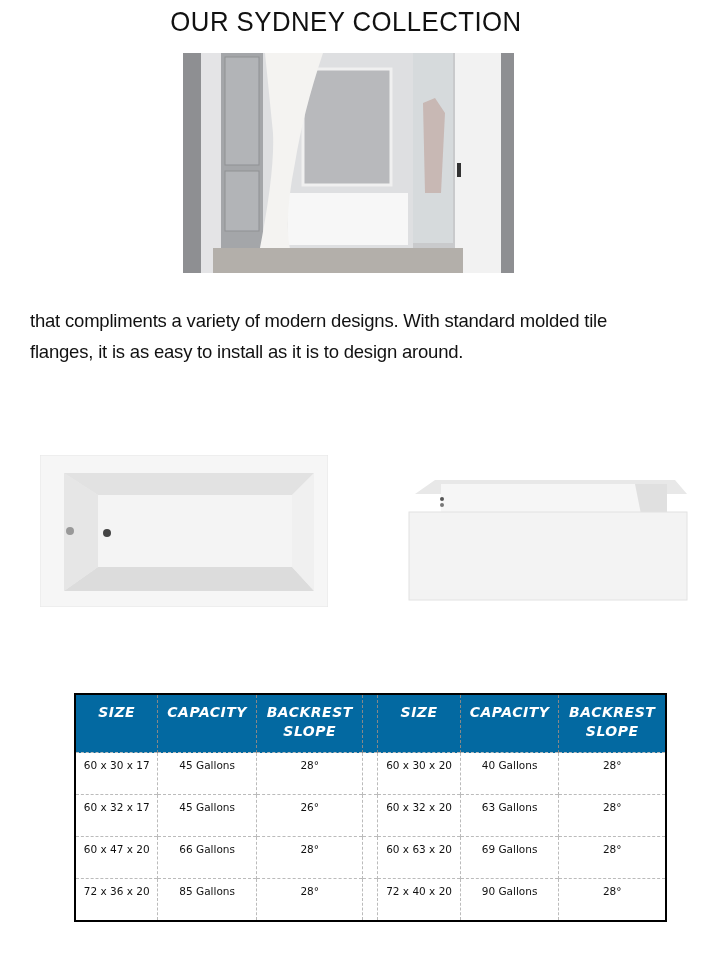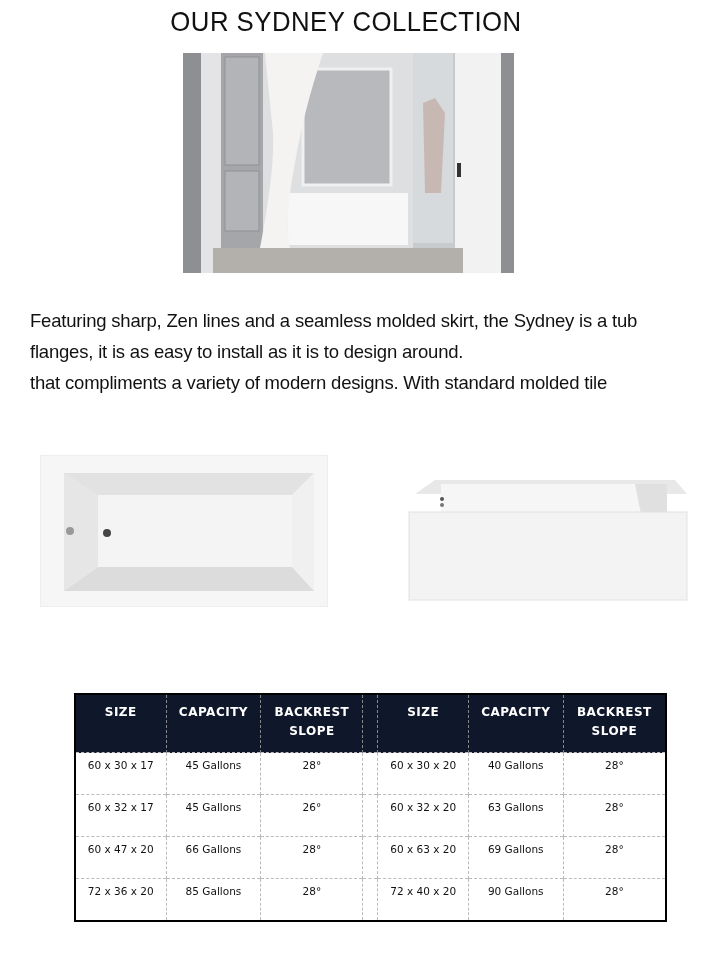--- a/index.html
+++ b/index.html
@@ -5,21 +5,21 @@
   html, body { margin:0; padding:0; background:#ffffff; }
   body { width:720px; height:960px; position:relative; overflow:hidden; font-family:"Liberation Sans", sans-serif; color:#111; }
   .title { position:absolute; left:0; top:6px; width:692px; text-align:center; font-family:"Liberation Sans Narrow","Liberation Sans", sans-serif; font-size:28px; letter-spacing:0.5px; color:#111; transform:scaleX(0.92); transform-origin:center; }
   .hero { position:absolute; left:183px; top:53px; width:331px; height:220px; overflow:hidden; background:#bdbdbd; }
   .hero svg { display:block; }
   .desc { position:absolute; left:30px; top:305px; width:670px; font-size:18.5px; line-height:31px; color:#111; letter-spacing:-0.2px; }
   .desc p { margin:0; }
   .tub-top { position:absolute; left:40px; top:455px; width:288px; height:152px; }
   .tub-side { position:absolute; left:405px; top:472px; width:285px; height:130px; }
   table.spec { position:absolute; left:74px; top:693px; width:593px; border-collapse:collapse; border:2px solid #000; font-family:"DejaVu Sans", sans-serif; }
-  table.spec th { background:#0f172a; color:#fff; font-size:12px; font-weight:bold; height:48px; vertical-align:top; padding-top:8px; line-height:19px; letter-spacing:0.5px; border-left:1px dashed #888; }
+  table.spec th { background:#0369a1; color:#fff; font-size:14px; font-weight:bold; height:48px; vertical-align:top; padding-top:8px; line-height:19px; letter-spacing:0.5px; border-left:1px dashed #888;font-style:italic; }
   table.spec td { font-size:10.5px; height:34px; text-align:center; vertical-align:top; padding-top:6px; border-left:1px dashed #bbb; border-top:1px dashed #bbb; color:#111;margin-top:8px; }
   table.spec th:first-child, table.spec td:first-child { border-left:none; }
   .gap { width:14px; padding:0 !important; }
 </style>
 </head>
 <body>
 
 <div class="title">OUR SYDNEY COLLECTION</div>
 
 <div class="hero">
@@ -37,23 +37,22 @@
     <rect x="230" y="0" width="40" height="190" fill="#d6dadc"></rect>
     <path d="M240 50 L252 45 L262 60 L258 140 L242 140 Z" fill="#c8b8b4"></path>
     <rect x="272" y="0" width="46" height="220" fill="#f2f2f2"></rect>
     <rect x="274" y="110" width="4" height="14" fill="#333"></rect>
     <rect x="318" y="0" width="13" height="220" fill="#8e8f92"></rect>
     <rect x="30" y="195" width="250" height="25" fill="#b3afaa"></rect>
   </svg>
 </div>
 
 <div class="desc">
-  <p>Featuring sharp, Zen lines and a seamless molded skirt, the Sydney is a tub</p>
+  <p>that compliments a variety of modern designs. With standard molded tile</p>
   <p>flanges, it is as easy to install as it is to design around.</p>
-  <p>that compliments a variety of modern designs. With standard molded tile</p>
 </div>
 
 <div class="tub-top">
   <svg width="288" height="152" viewBox="0 0 288 152">
     <rect x="0" y="0" width="288" height="152" fill="#f6f6f6" stroke="#e6e6e6"></rect>
     <rect x="24" y="18" width="250" height="118" fill="#ececec"></rect>
     <polygon points="24,18 274,18 252,40 58,40" fill="#e2e2e2"></polygon>
     <polygon points="24,136 274,136 252,112 58,112" fill="#dcdcdc"></polygon>
     <polygon points="24,18 58,40 58,112 24,136" fill="#e6e6e6"></polygon>
     <polygon points="274,18 252,40 252,112 274,136" fill="#f0f0f0"></polygon>

